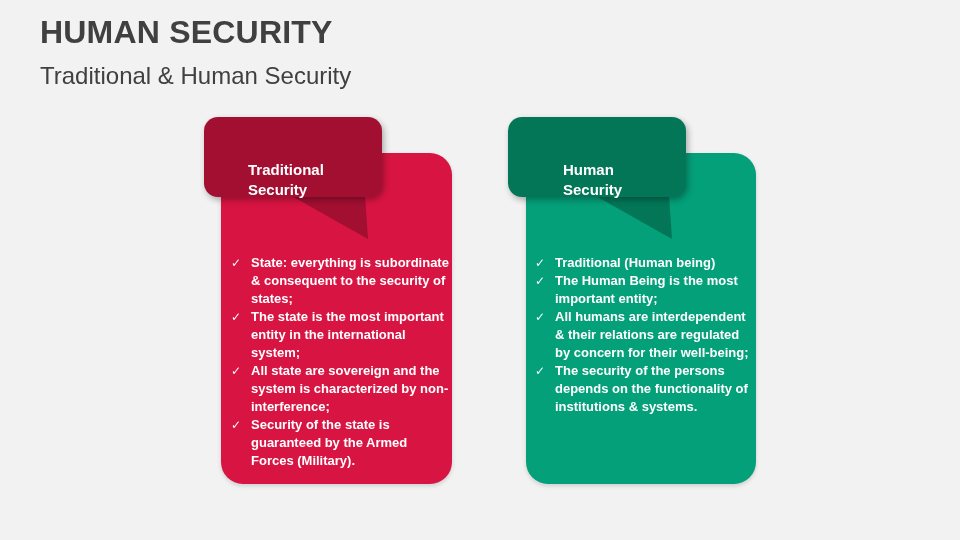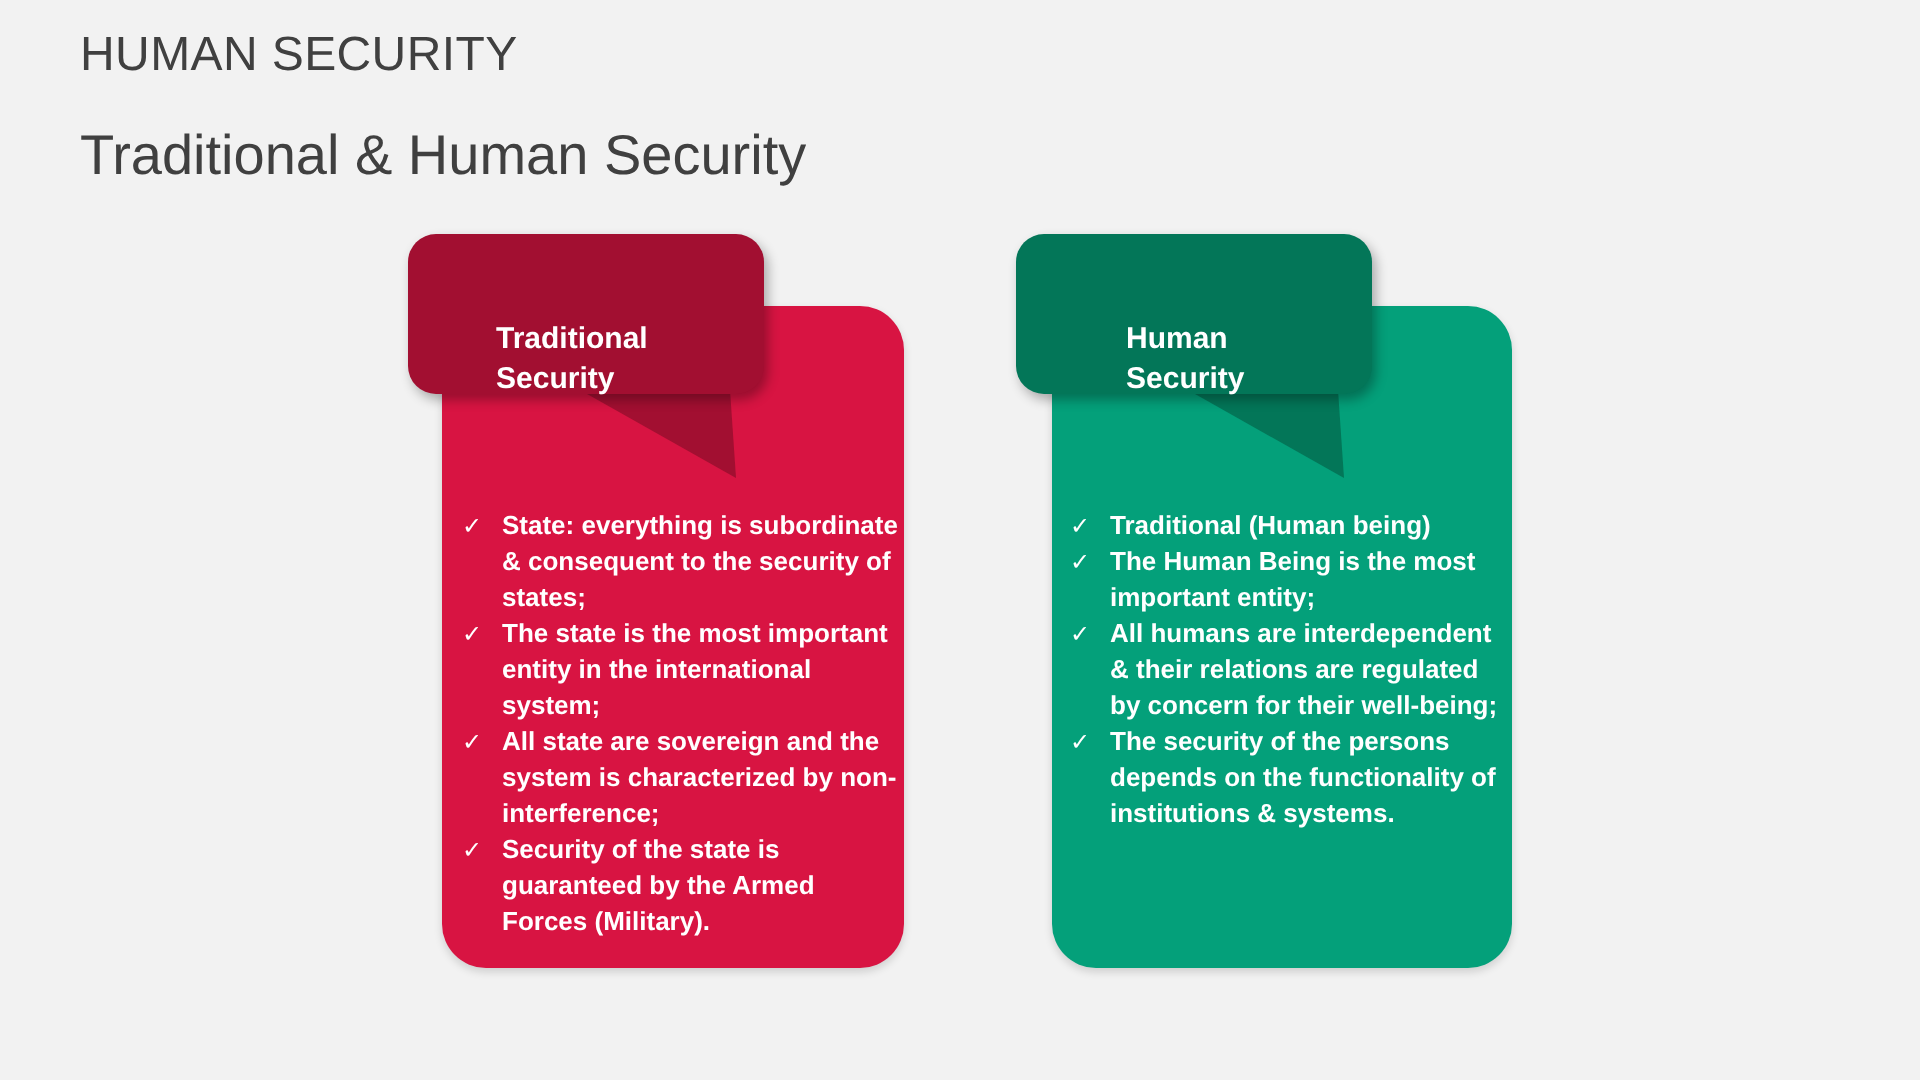--- a/index.html
+++ b/index.html
@@ -4,26 +4,26 @@
 <style>
   html, body { margin: 0; padding: 0; }
   body {
     width: 960px; height: 540px; overflow: hidden;
     background: #f2f2f2;
     font-family: "Liberation Sans", "DejaVu Sans", sans-serif;
     position: relative;
   }
   .title {
     position: absolute; left: 40px; top: 14px;
-    font-size: 24px; font-weight: normal; color: #404040;
+    font-size: 32px; font-weight: bold; color: #404040;
     letter-spacing: 0.2px;
   }
   .subtitle {
     position: absolute; left: 40px; top: 62px;
-    font-size: 28px; color: #404040;
+    font-size: 24px; color: #404040;
   }
   .card {
     position: absolute; border-radius: 22px;
     box-shadow: 0 2px 4px rgba(0,0,0,0.15);
   }
   .bubble {
     position: absolute; border-radius: 14px;
     box-shadow: 2px 3px 6px rgba(0,0,0,0.3);
   }
   .bubble-tail {

